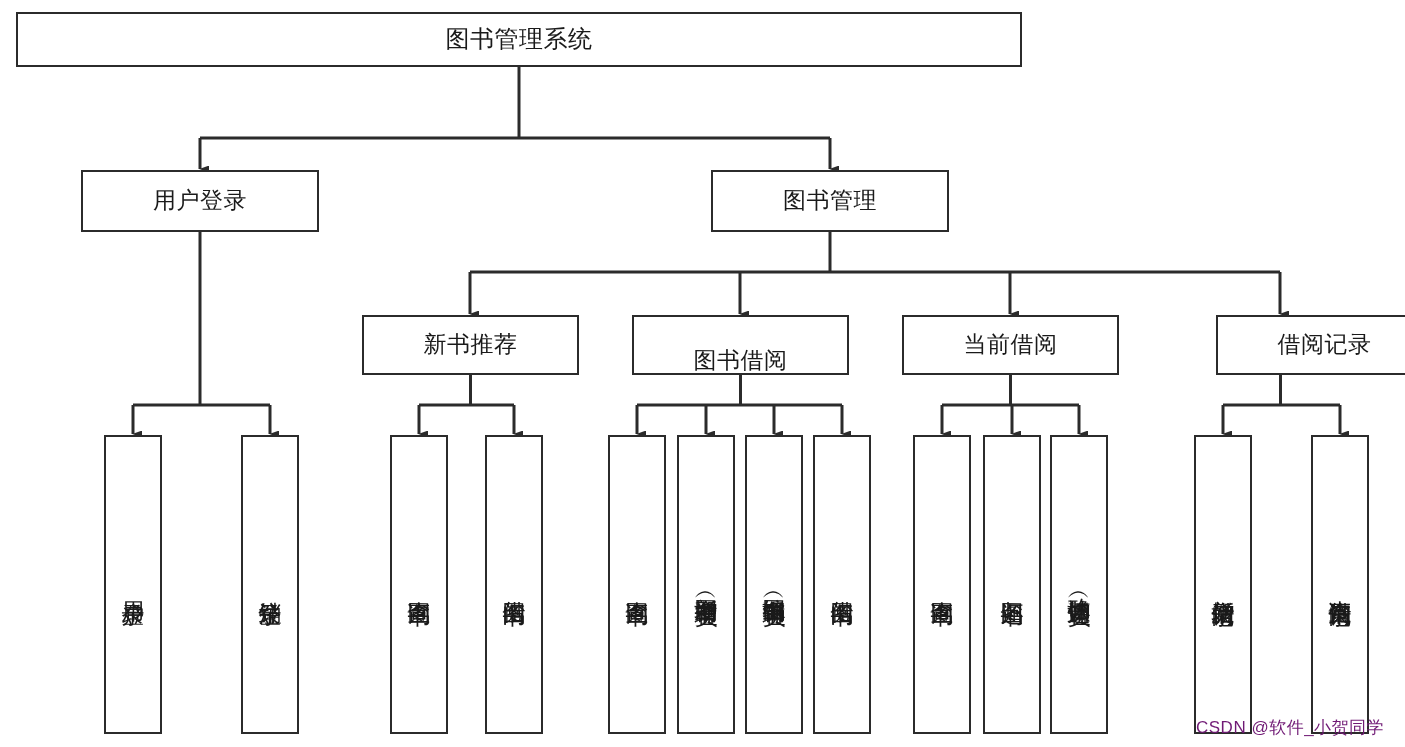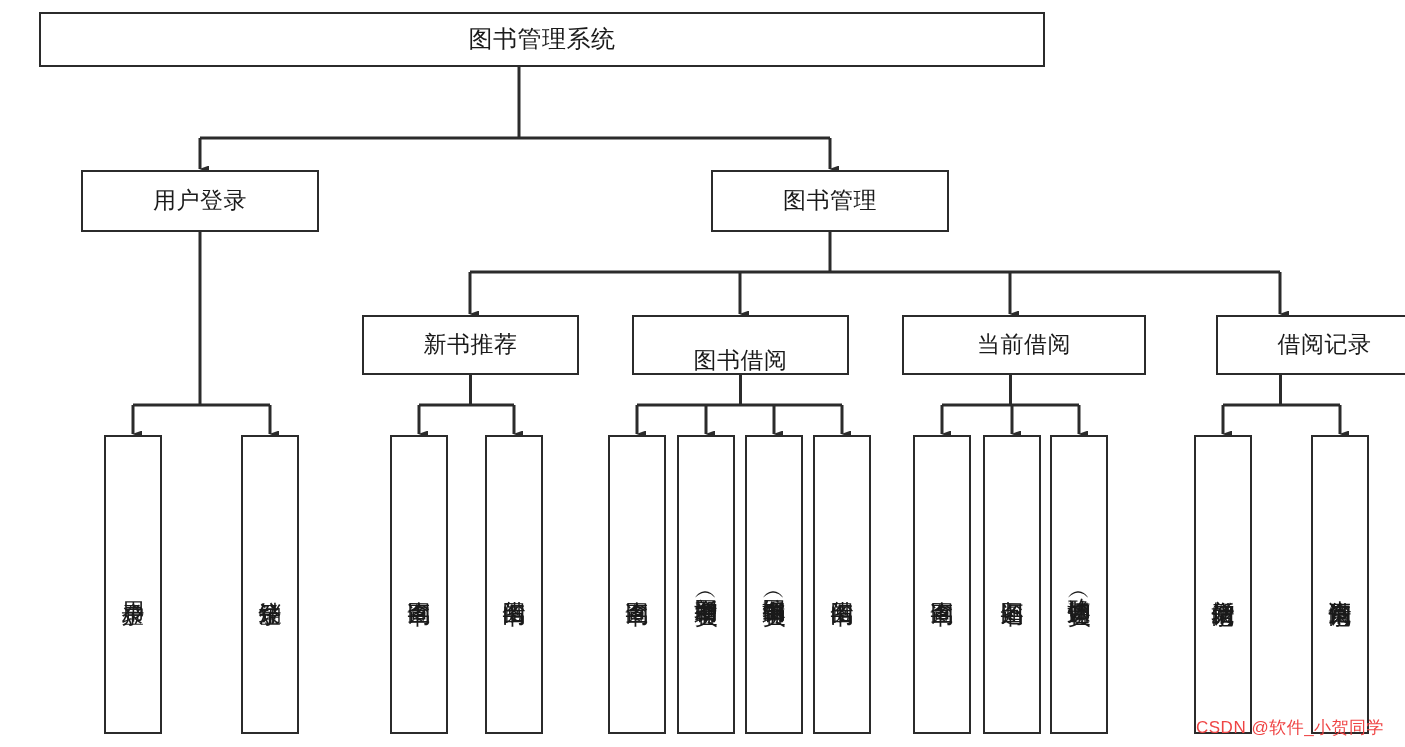--- a/index.html
+++ b/index.html
@@ -101,38 +101,38 @@
         <line x1="942" y1="405" x2="942" y2="434" marker-end="url(#arrowhead)"></line>
         <line x1="1012" y1="405" x2="1012" y2="434" marker-end="url(#arrowhead)"></line>
         <line x1="1079" y1="405" x2="1079" y2="434" marker-end="url(#arrowhead)"></line>
         <line x1="1280.5" y1="375" x2="1280.5" y2="405"></line>
         <line x1="1223" y1="405" x2="1340" y2="405"></line>
         <line x1="1223" y1="405" x2="1223" y2="434" marker-end="url(#arrowhead)"></line>
         <line x1="1340" y1="405" x2="1340" y2="434" marker-end="url(#arrowhead)"></line>
       </g>
   </svg>
 
-  <div class="node-box level1" style="left: 16px; top: 12px; width: 1006px; height: 55px; margin-left: 23px;">
+  <div class="node-box level1" style="left: 16px; top: 12px; width: 1006px; height: 55px;">
     <span class="node-label-h">图书管理系统</span>
   </div>
 
   <div class="node-box" style="left: 81px; top: 170px; width: 238px; height: 62px;">
     <span class="node-label-h">用户登录</span>
   </div>
   <div class="node-box" style="left: 362px; top: 315px; width: 217px; height: 60px;">
     <span class="node-label-h">新书推荐</span>
   </div>
 
   <div class="node-box" style="left: 711px; top: 170px; width: 238px; height: 62px;">
     <span class="node-label-h">图书管理</span>
   </div>
   <div class="node-box" style="left: 632px; top: 315px; width: 217px; height: 60px; align-items: flex-end;">
     <span class="node-label-h">图书借阅</span>
   </div>
-  <div class="node-box" style="left: 902px; top: 315px; width: 244px; height: 60px;">
+  <div class="node-box" style="left: 902px; top: 315px; width: 217px; height: 60px;">
     <span class="node-label-h">当前借阅</span>
   </div>
   <div class="node-box" style="left: 1172px; top: 315px; width: 217px; height: 60px; margin-left: 44px;">
     <span class="node-label-h">借阅记录</span>
   </div>
 
   <div class="node-box" style="left: 104px; top: 435px; width: 58px; height: 299px;">
     <span class="node-label-v">用户登录</span>
   </div>
   <div class="node-box" style="left: 241px; top: 435px; width: 58px; height: 299px;">
@@ -165,15 +165,15 @@
   <div class="node-box" style="left: 1050px; top: 435px; width: 58px; height: 299px;">
     <span class="node-label-v">确认归还（管理员）</span>
   </div>
   <div class="node-box" style="left: 1194px; top: 435px; width: 58px; height: 299px;">
     <span class="node-label-v">新增借阅记录</span>
   </div>
   <div class="node-box" style="left: 1311px; top: 435px; width: 58px; height: 299px;">
     <span class="node-label-v">查询借阅记录</span>
   </div>
 
-  <div class="watermark" style="left: 1196px; top: 716px; color: #ef4444;">CSDN @软件_小贺同学</div>
+  <div class="watermark" style="left: 1196px; top: 716px; color: #701a75;">CSDN @软件_小贺同学</div>
 
 </div>
 
 </body></html>

